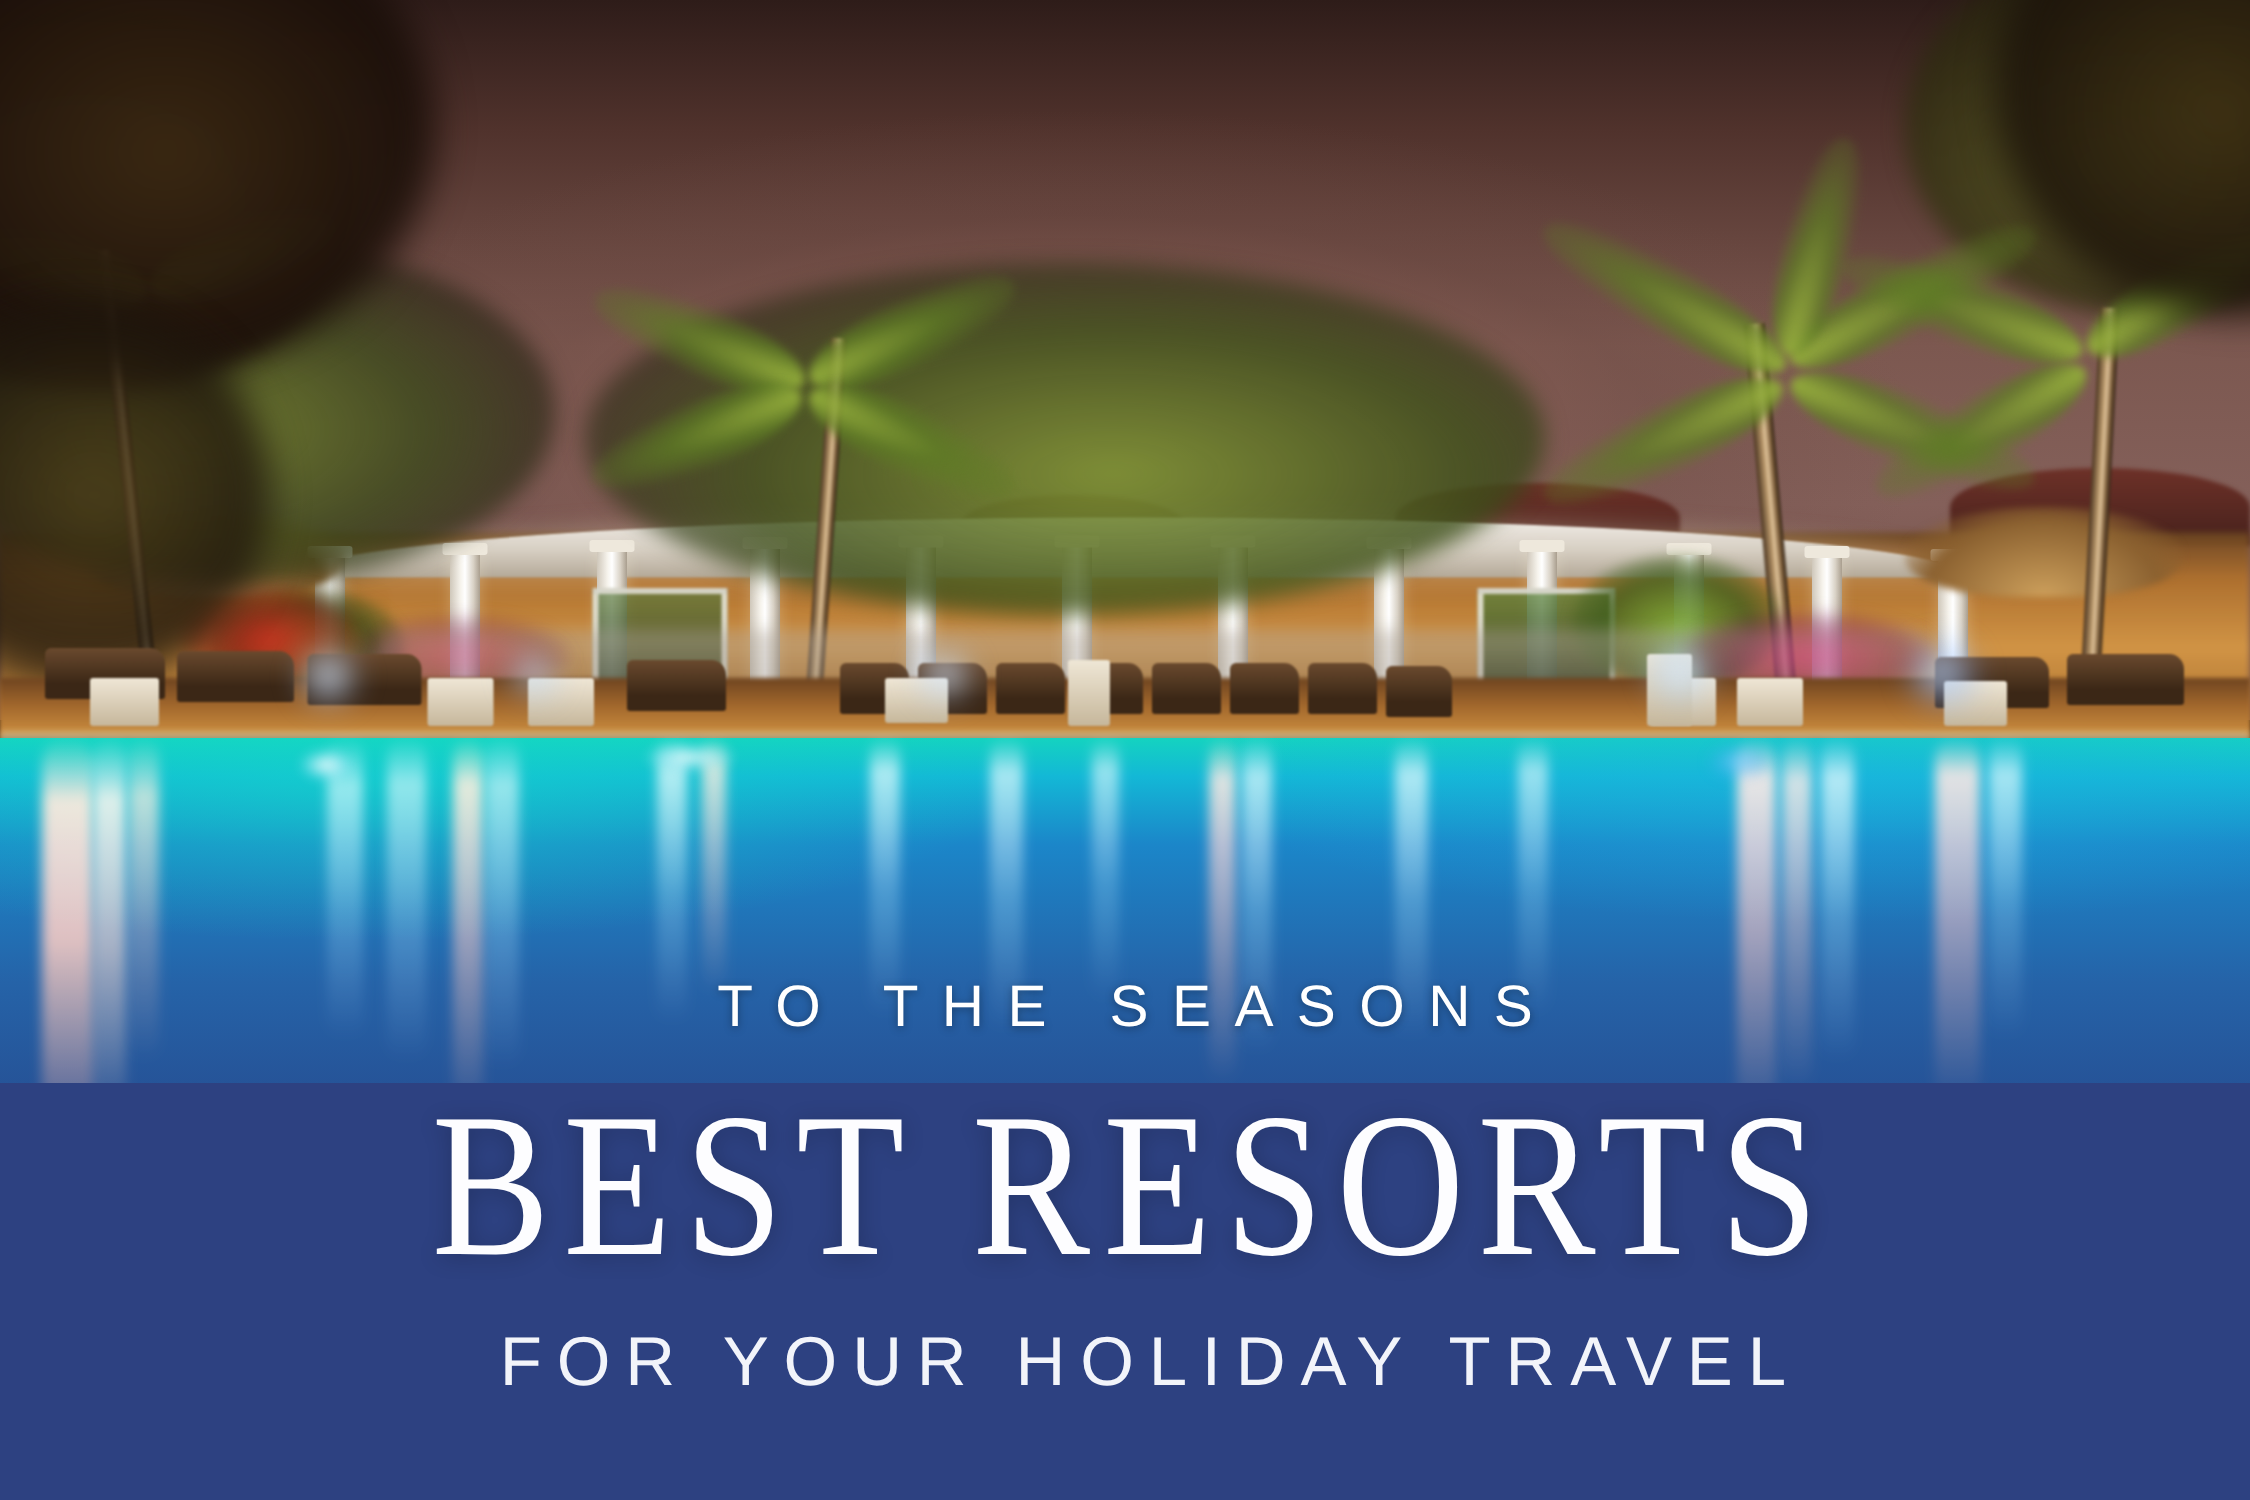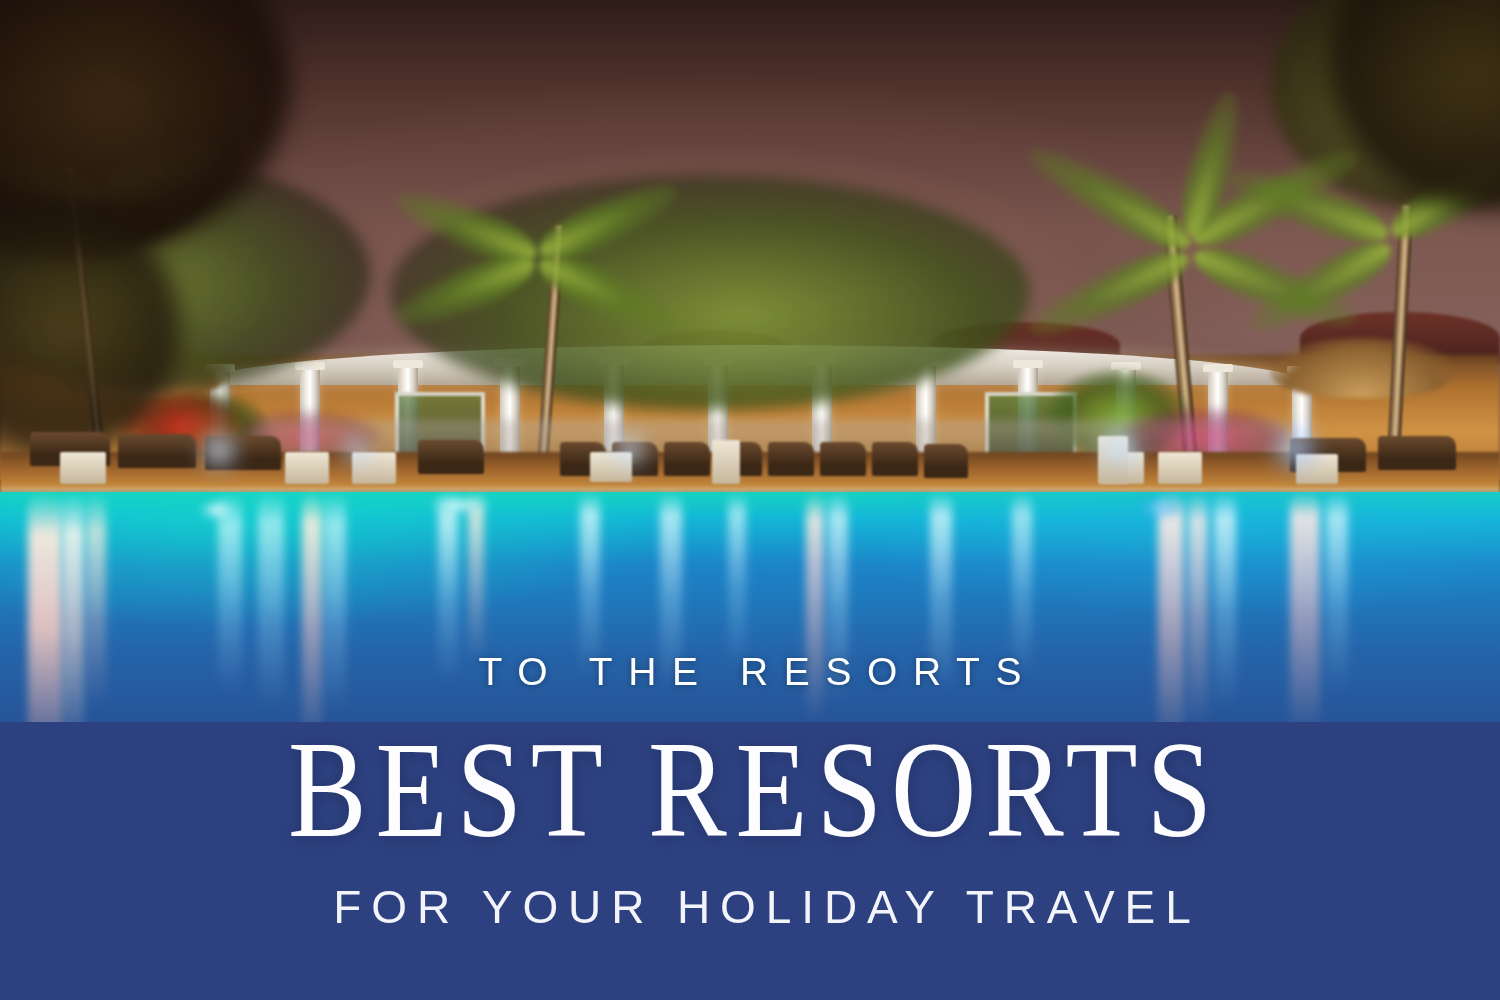--- a/index.html
+++ b/index.html
@@ -413,21 +413,21 @@
       <div class="refl" style="left:1326px;width:22px;height:200px;background:linear-gradient(180deg, rgba(240,250,255,0) 0%, rgba(236,248,255,.66) 12%, rgba(172,208,250,.28) 55%, rgba(0,0,0,0) 100%);"></div>
 
       <div class="uplight" style="left:200px;top:8px;width:34px;height:20px;background:radial-gradient(ellipse, rgba(255,255,255,.95) 0%, rgba(180,235,255,.4) 50%, rgba(0,0,0,0) 80%);filter:blur(4px);"></div>
       <div class="uplight" style="left:430px;top:4px;width:60px;height:18px;background:radial-gradient(ellipse, rgba(255,255,255,.9) 0%, rgba(180,235,255,.35) 50%, rgba(0,0,0,0) 80%);filter:blur(4px);"></div>
       <div class="uplight" style="left:1140px;top:6px;width:40px;height:20px;background:radial-gradient(ellipse, rgba(150,215,255,.85) 0%, rgba(90,170,255,.35) 50%, rgba(0,0,0,0) 80%);filter:blur(5px);"></div>
     </div>
 
   </div>
 
 
-  <div class="kicker">TO THE RESORTS</div>
+  <div class="kicker">TO THE SEASONS</div>
 
   <div class="navy-band"></div>
 
   <div class="main-title">BEST RESORTS</div>
 
   <div class="sub-title">FOR YOUR HOLIDAY TRAVEL</div>
 
 </div>
 
 </body></html>

